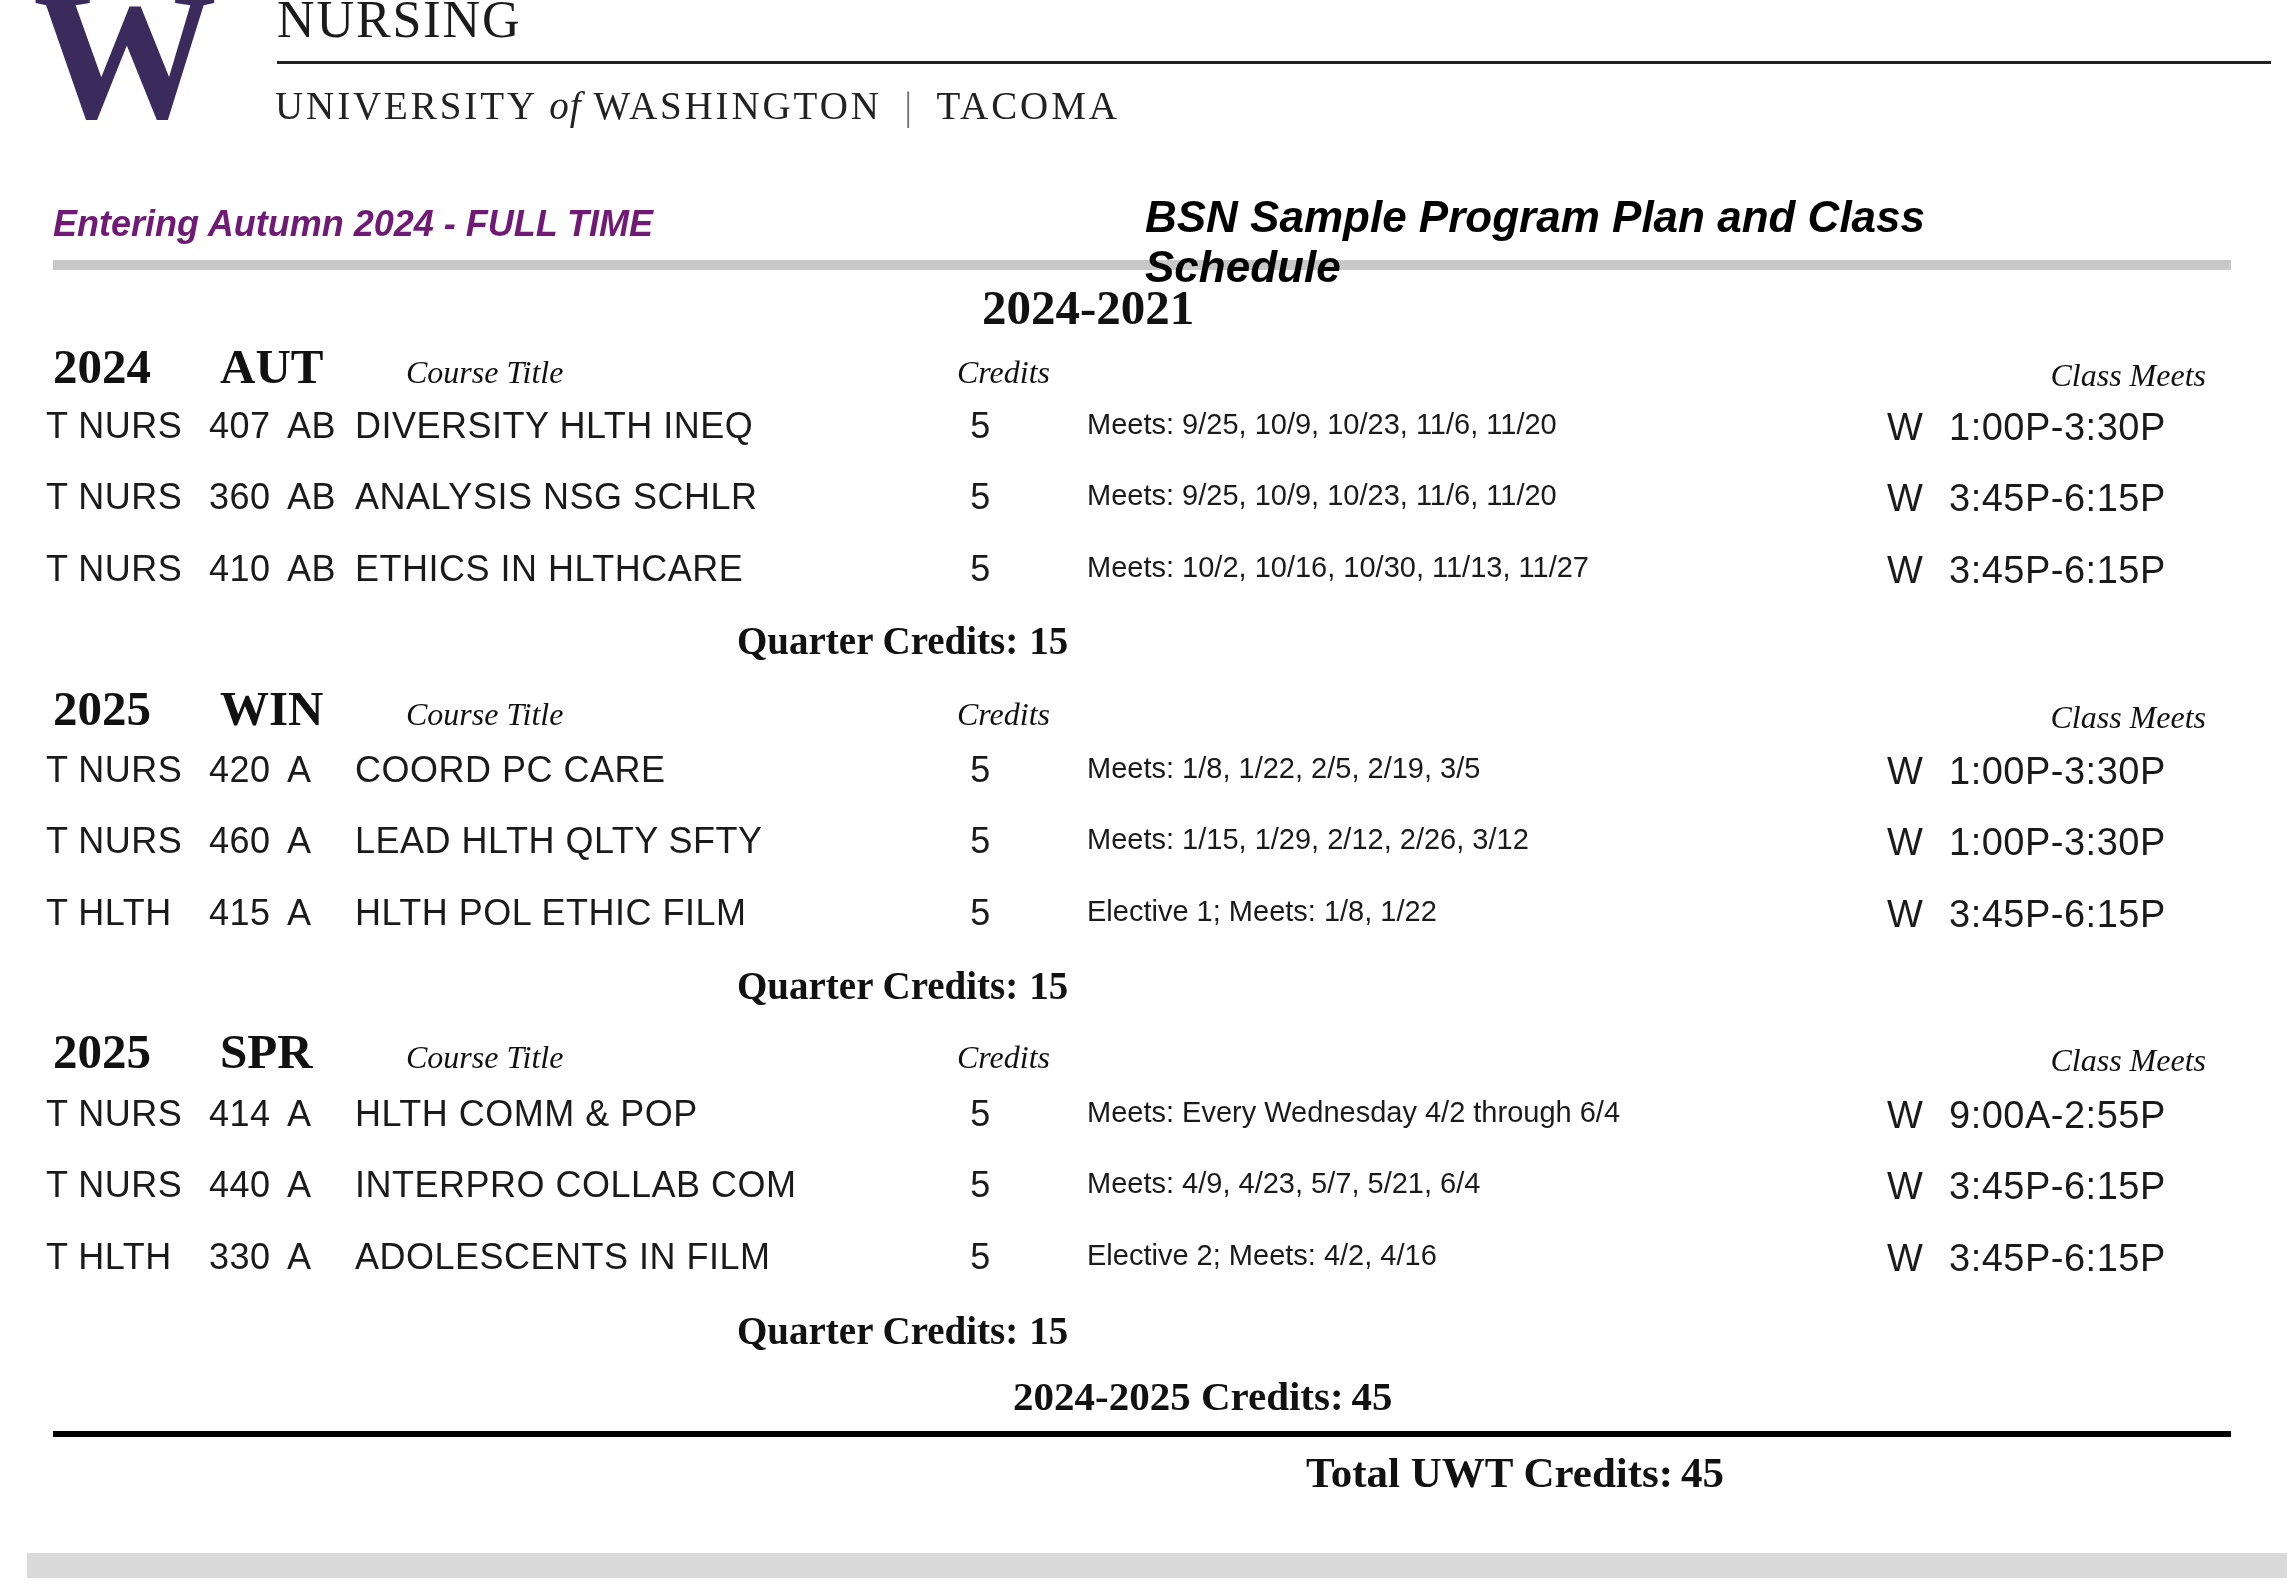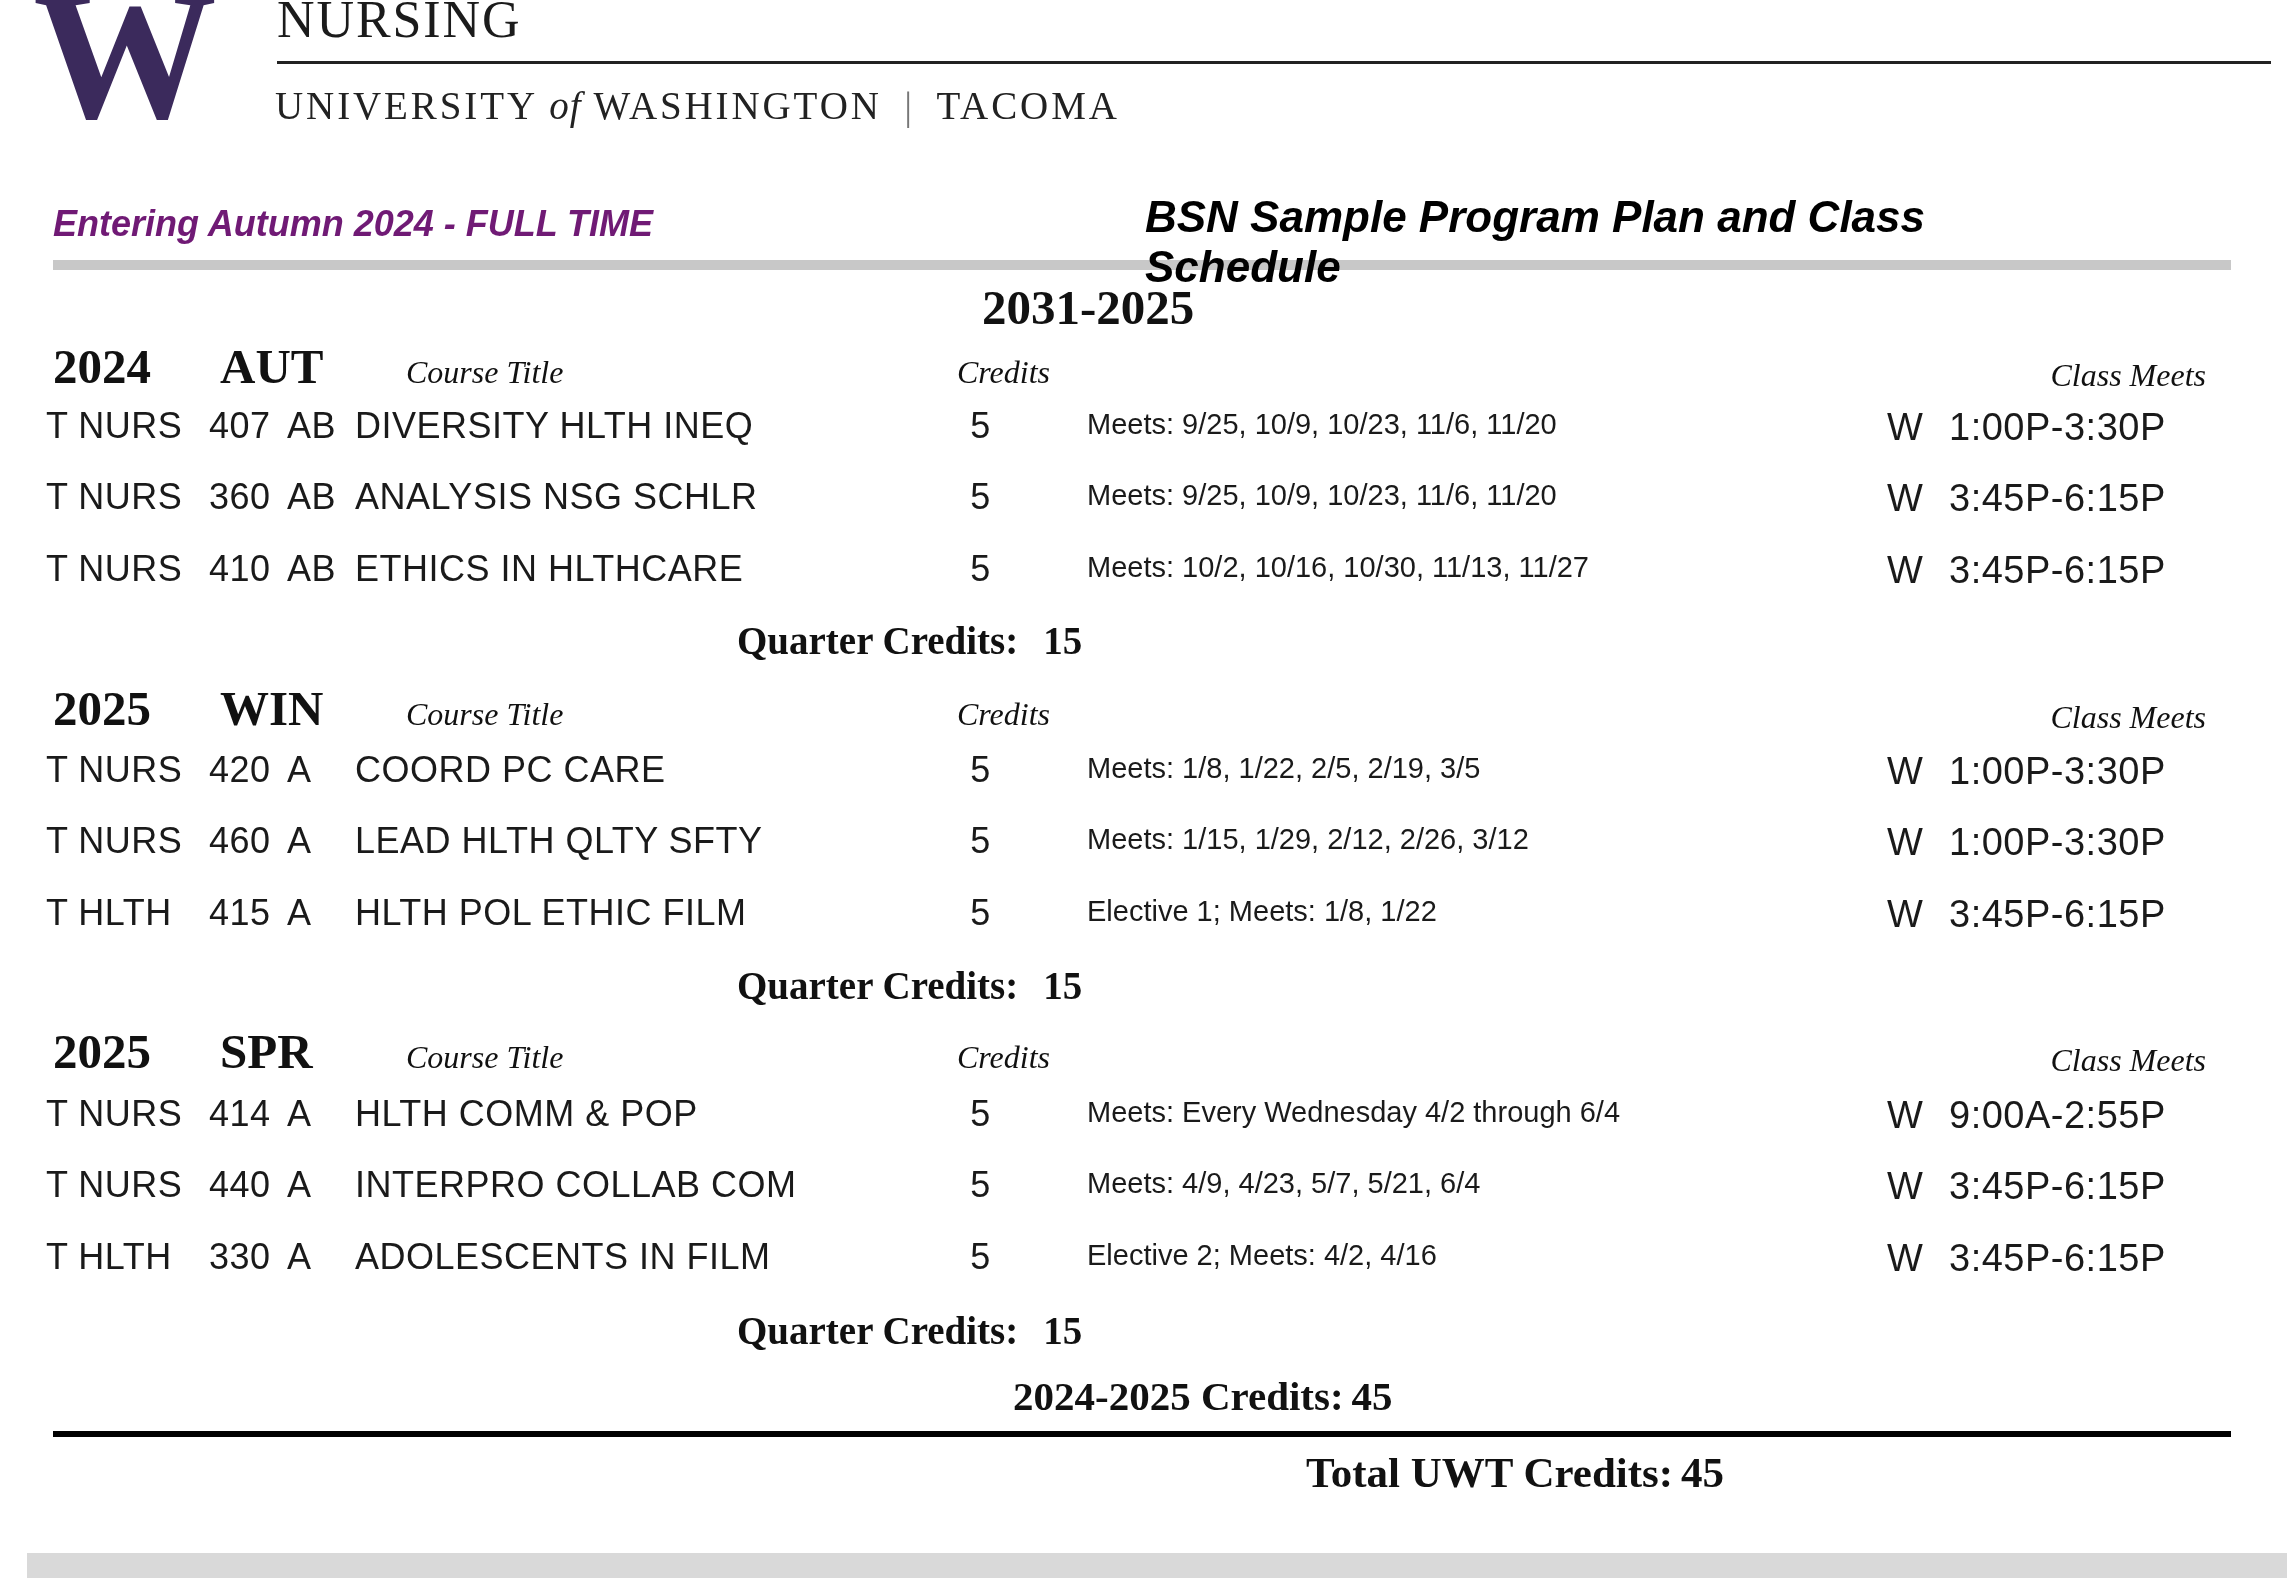--- a/index.html
+++ b/index.html
@@ -48,21 +48,21 @@
   .c-sect{position:absolute;left:287px;top:0;}
   .c-title{position:absolute;left:355px;top:0;}
   .c-cred{position:absolute;left:956px;top:0;width:49px;text-align:center;}
   .c-meets{position:absolute;left:1087px;top:1.9px;font-size:29px;letter-spacing:0;}
   .c-day{position:absolute;left:1887px;top:0;font-size:38px;}
   .c-time{position:absolute;left:1949px;top:0;font-size:38px;}
 
   
   .qcredits{position:absolute;left:737px;font-family:"Liberation Serif",serif;
           font-weight:bold;font-size:39px;line-height:1;}
-  .qcredits .val{margin-left:25px;}
+  .qcredits .val{margin-left:11px;}
   .year-credits{position:absolute;left:1013px;top:1376px;font-family:"Liberation Serif",serif;
           font-weight:bold;font-size:41px;line-height:1;}
   .year-credits .val{margin-left:7.8px;}
   .black-rule{position:absolute;left:53px;top:1431px;width:2178px;height:5.8px;background:#000;}
   .total-credits{position:absolute;left:1306px;top:1451px;font-family:"Liberation Serif",serif;
           font-weight:bold;font-size:43px;line-height:1;}
   .total-credits .val{margin-left:7.8px;}
   .footer-bar{position:absolute;left:27px;top:1553px;width:2260px;height:25px;
           background:var(--footer_bar_grey,#d9d9d9);}
 </style>
@@ -81,21 +81,21 @@
     <span class="sep">|</span>
     <span>TACOMA</span>
   </div>
 
   <div class="plan-type">Entering Autumn 2024 - FULL TIME</div>
   <div class="doc-title">
     <div>BSN Sample Program Plan and Class</div>
     <div>Schedule</div>
   </div>
   <div class="grey-divider"></div>
-  <div class="academic-year">2031-2025</div>
+  <div class="academic-year">2024-2021</div>
 
   <div class="sec-header" style="top:342px">
     <span class="sec-year">2024</span>
     <span class="sec-qtr">AUT</span>
     <span class="col-ct col-lbl">Course Title</span>
     <span class="col-cr col-lbl">Credits</span>
     <span class="col-cm col-lbl">Class Meets</span>
   </div>
 
   <div class="row" style="top:408px">

